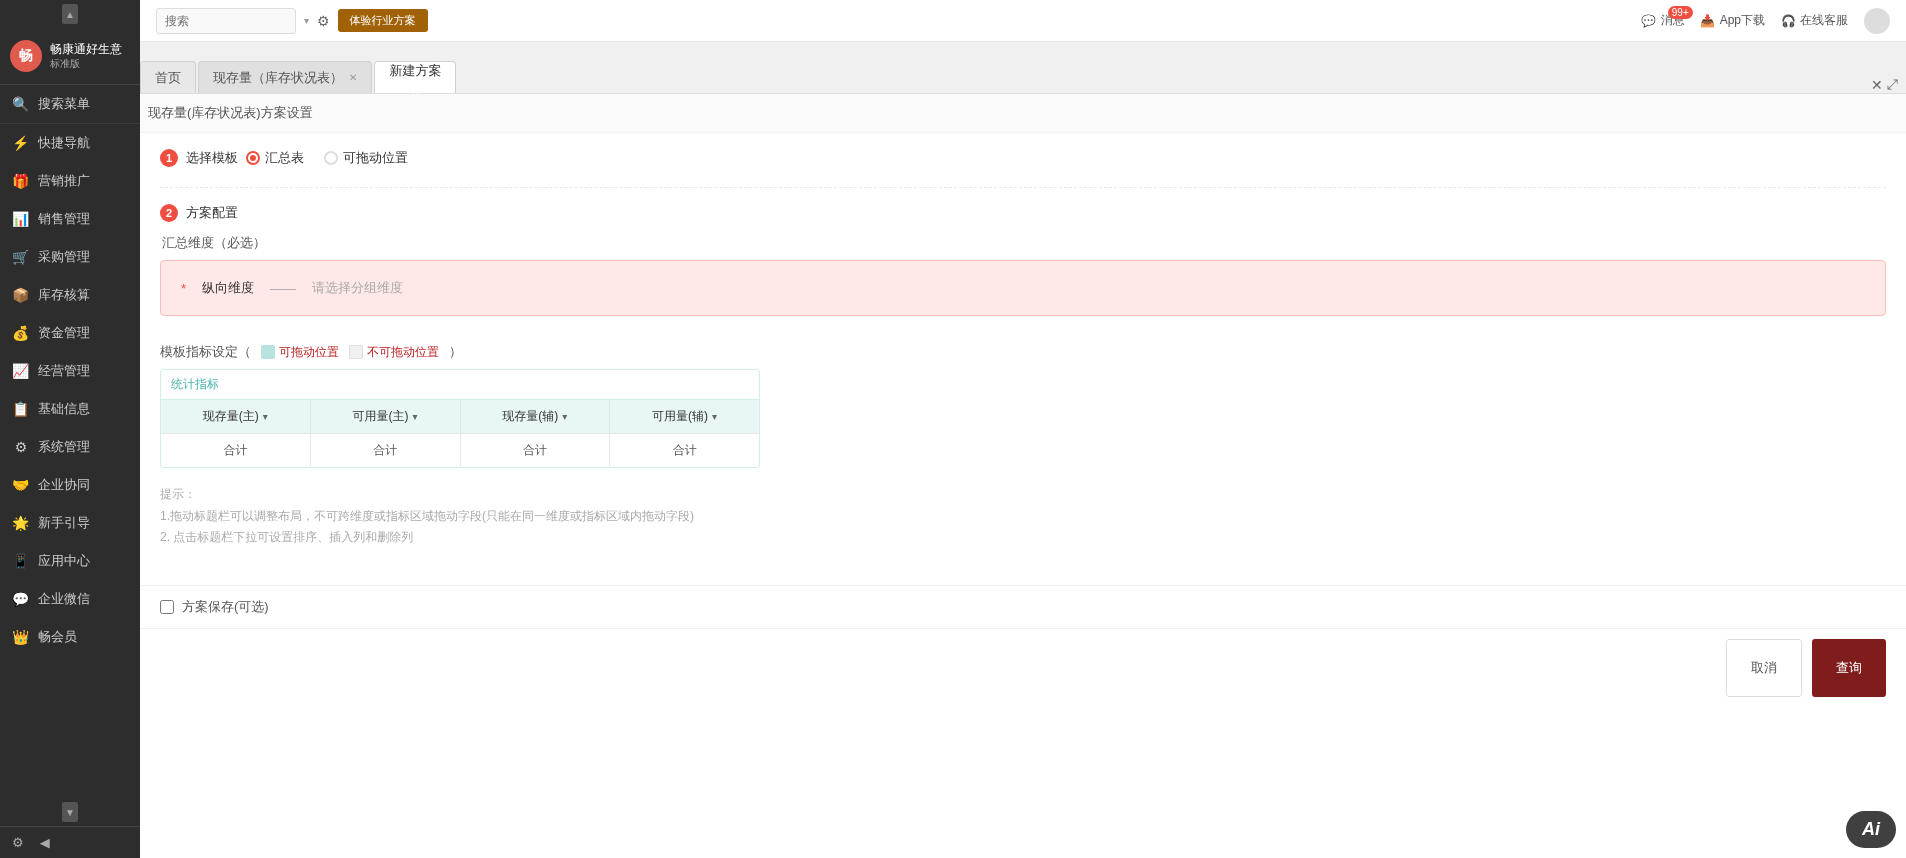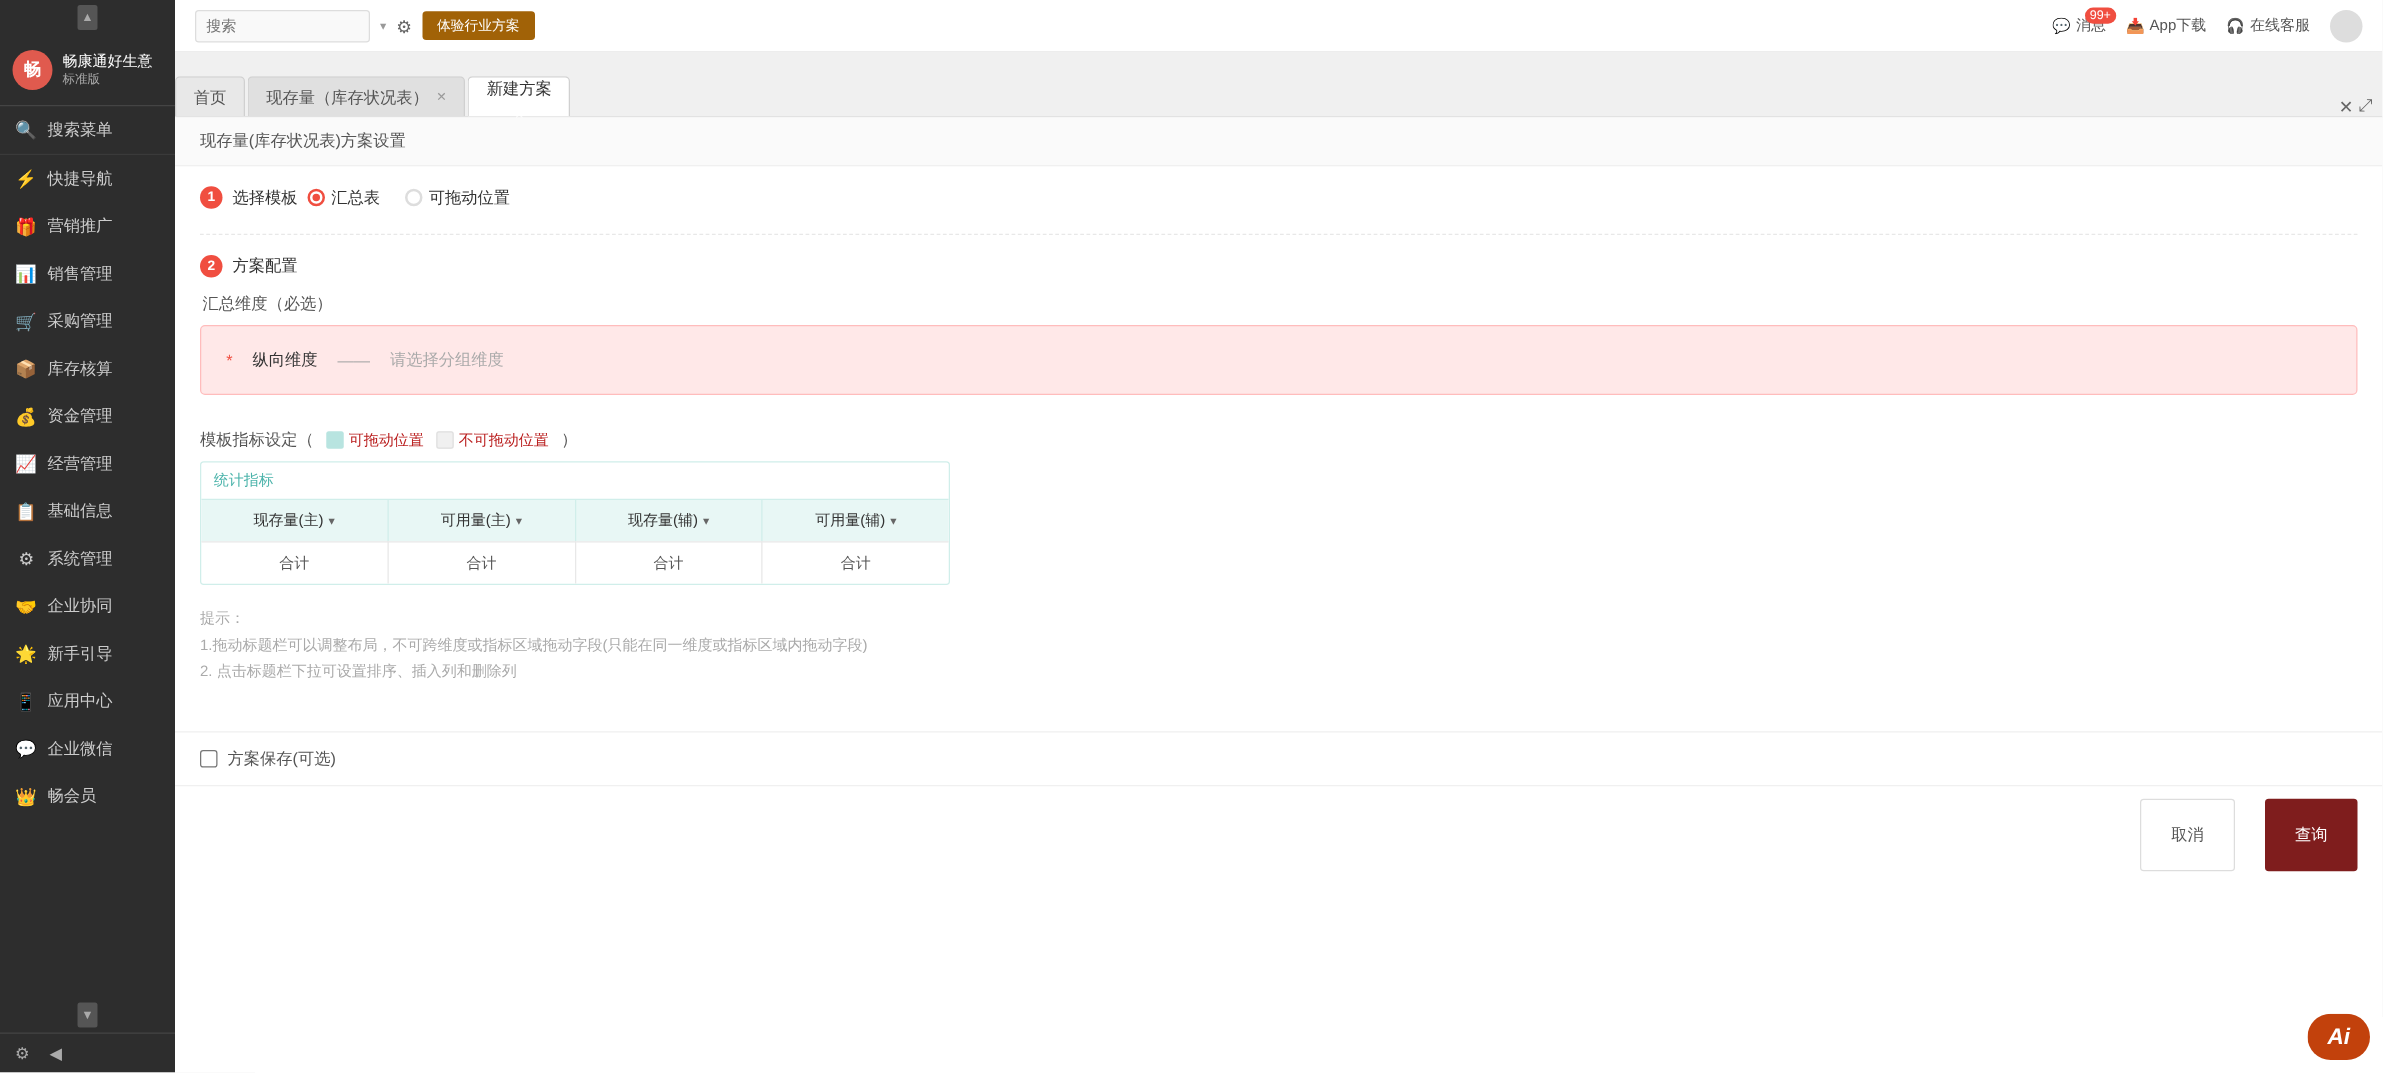--- a/index.html
+++ b/index.html
@@ -113,21 +113,21 @@
     
     .content {
       flex: 1; overflow-y: auto;
       background: #fff;
       padding: 0;
       position: relative;
     }
 
     
     .panel-header {
-      padding: 10px 20px;
+      padding: 10px 8px;
       font-size: 13px; color: #555;
       border-bottom: 1px solid #f0f0f0;
       background: #fafafa;
     }
 
     
     .form-area { padding: 16px 20px; }
 
     
     .section { margin-bottom: 20px; }
@@ -221,36 +221,36 @@
     .checkbox-box {
       width: 14px; height: 14px; border: 1px solid #ccc; border-radius: 2px;
       cursor: pointer;
     }
 
     
     .bottom-actions {
       position: sticky; bottom: 0;
       background: #fff;
       padding: 10px 20px;
-      display: flex; justify-content: flex-end; gap: 24px;
+      display: flex; justify-content: flex-end; gap: 10px;
       border-top: 1px solid #f0f0f0;
     }
     .btn-cancel {
       padding: 7px 24px; border: 1px solid #ddd; border-radius: 3px;
       background: #fff; cursor: pointer; font-size: 13px; color: #555;
     }
     .btn-query {
       padding: 20px 24px; border: none; border-radius: 3px;
       background: #7f1d1d; color: white; cursor: pointer; font-size: 13px;
     }
 
     
     .ai-watermark {
       position: fixed; bottom: 10px; right: 10px;
-      background: #c2410c; color: white;
+      background: #404040; color: white;
       padding: 8px 16px; border-radius: 20px;
       font-size: 18px; font-weight: bold;
       font-style: italic;
     }
   </style>
 </head>
 <body>
 
 <div class="sidebar">
   <div class="sidebar-scroll-top">

